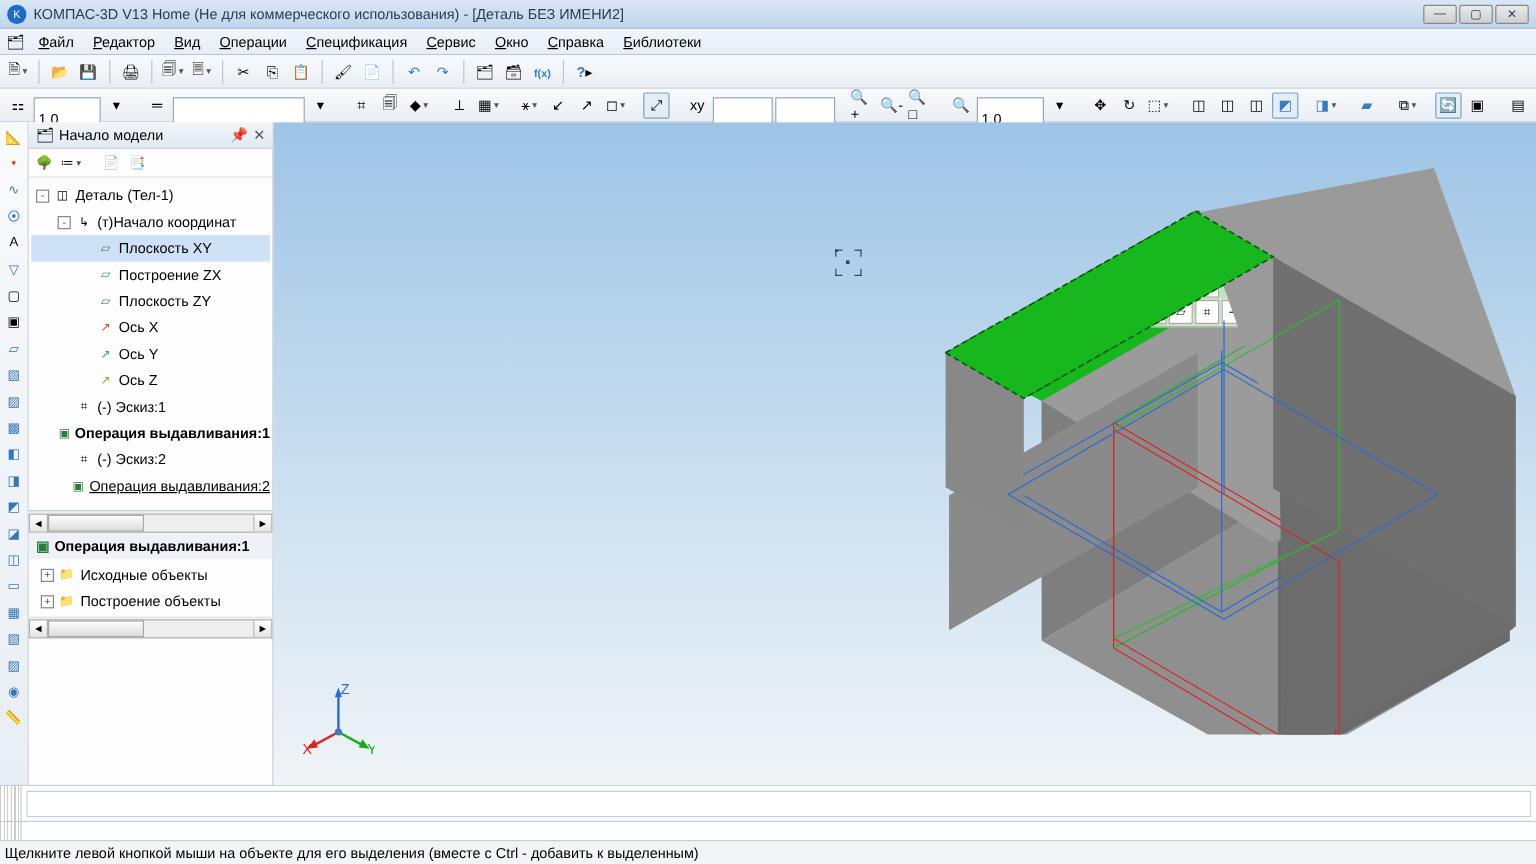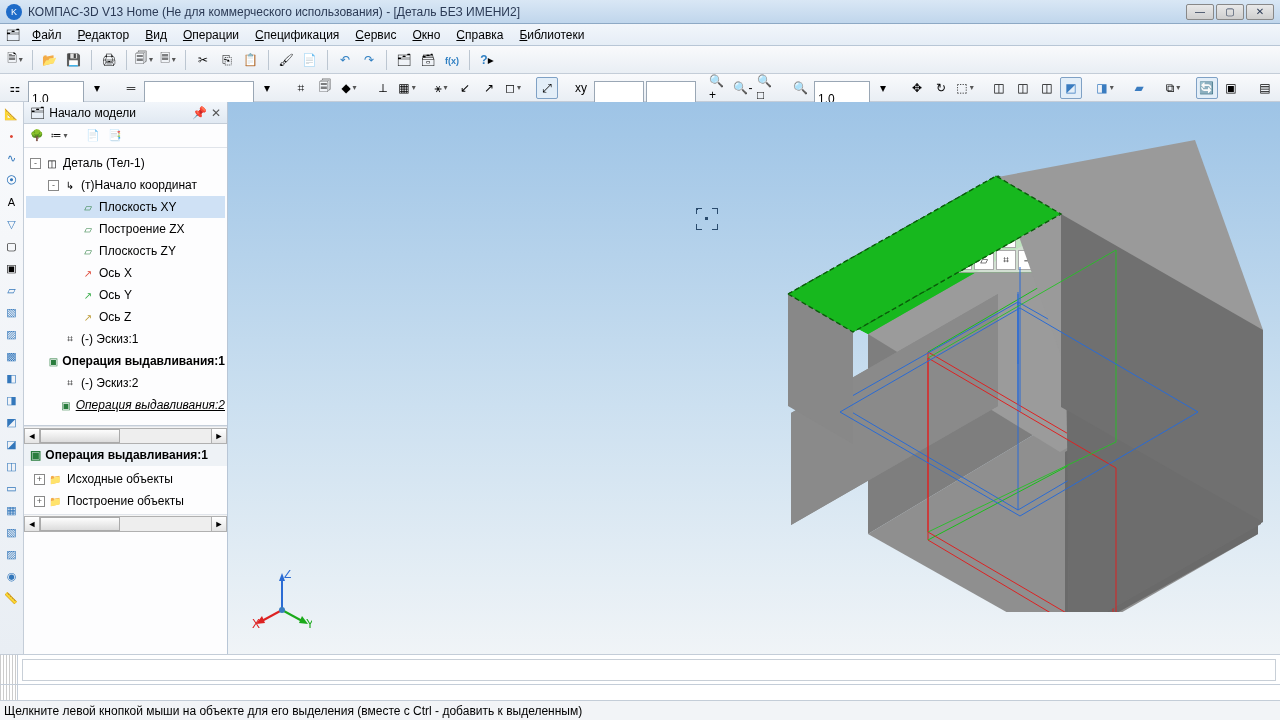--- a/index.html
+++ b/index.html
@@ -300,21 +300,21 @@
           <span style="font-weight:bold;">Операция выдавливания:1</span>
         </div>
         <div class="tree-row" style="padding-left: 22px;">
           <span style="width:15px;display:inline-block"></span>
           <span class="tree-icon ">⌗</span>
           <span style="">(-) Эскиз:2</span>
         </div>
         <div class="tree-row" style="padding-left: 22px;">
           <span style="width:15px;display:inline-block"></span>
           <span class="tree-icon ico-cube">▣</span>
-          <span style="text-decoration:underline;font-style:italic;">Операция выдавливания:2</span>
+          <span style="text-decoration:underline;">Операция выдавливания:2</span>
         </div>
       </div>
     <div class="hscroll">
       <div class="arrow">◄</div>
         <div class="track">
           <div class="thumb"></div>
         </div>
         <div class="arrow">►</div>
     </div>
 

